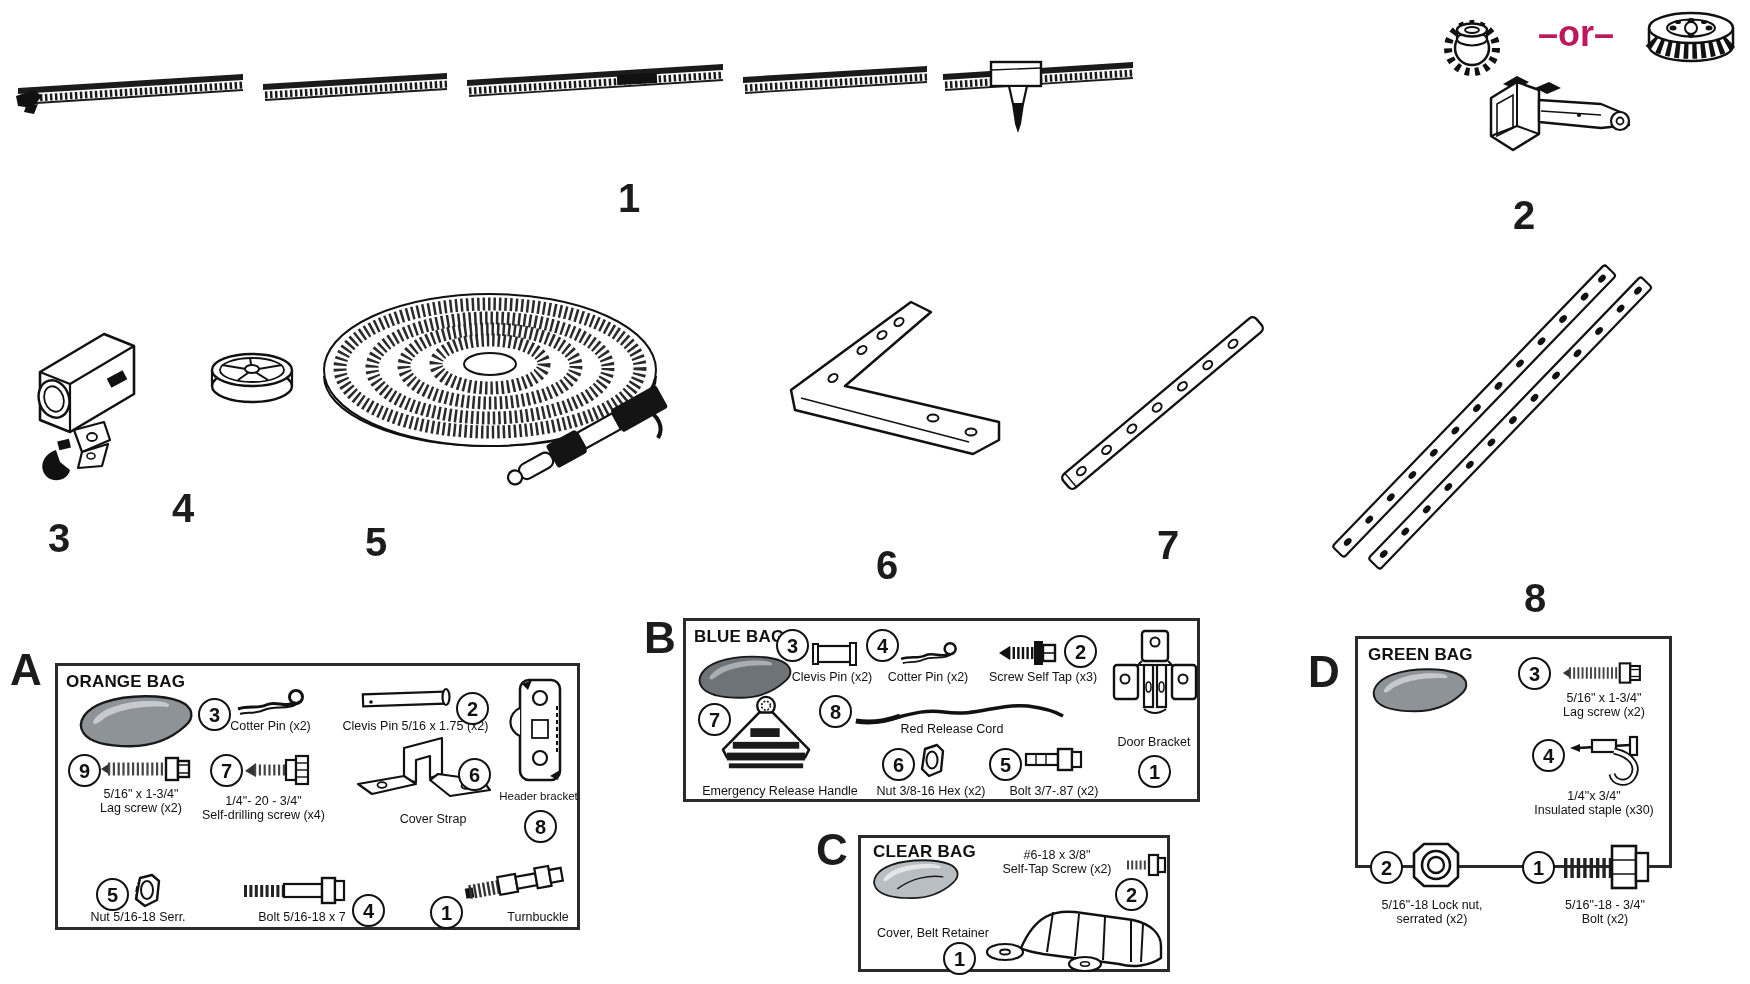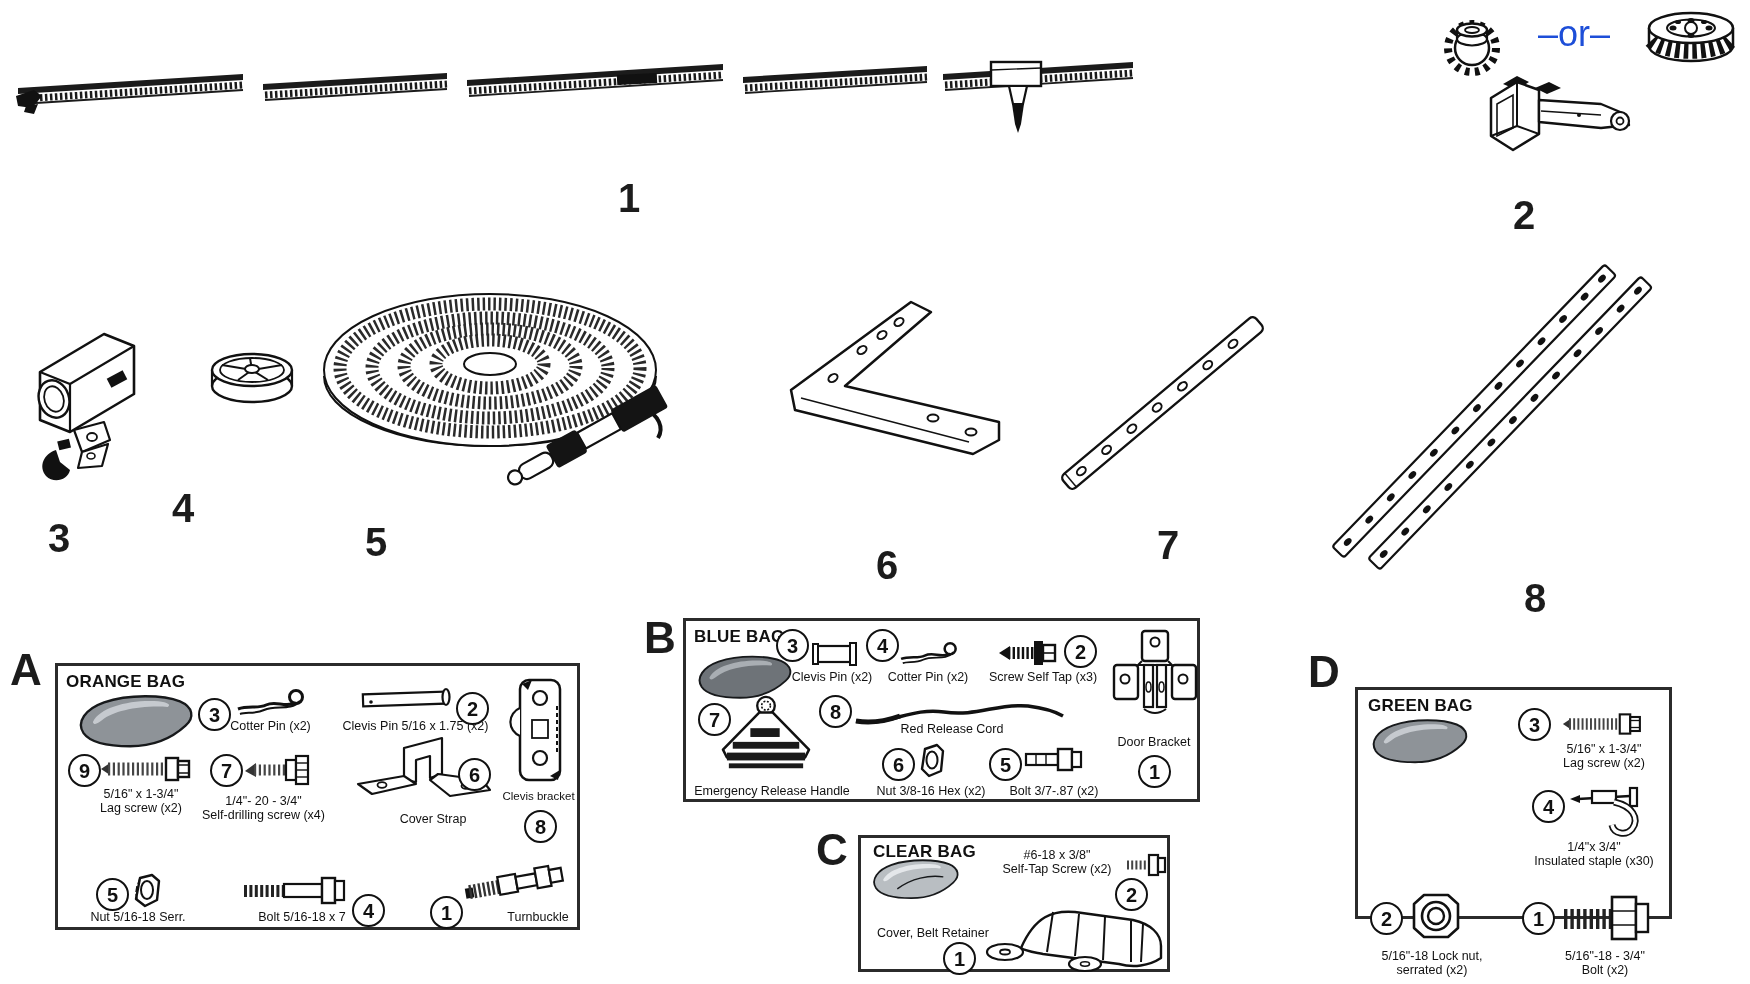--- a/index.html
+++ b/index.html
@@ -2,21 +2,21 @@
 <html><head>
 <meta charset="utf-8">
 <style>
   html,body{margin:0;padding:0;background:#fff;}
   body{width:1750px;height:984px;font-family:"Liberation Sans",sans-serif;color:#111;}
   .stage{position:relative;width:1750px;height:984px;background:#fff;overflow:hidden;}
   .abs{position:absolute;}
   svg{overflow:visible;display:block;}
   .partnum{position:absolute;font-size:40px;font-weight:600;color:#1c1c1c;line-height:1;}
   .secletter{position:absolute;font-size:44px;font-weight:700;color:#1c1c1c;line-height:1;}
-  .or{position:absolute;font-size:36px;font-weight:400;color:#1d4ed8;line-height:1;text-align:center;}
+  .or{position:absolute;font-size:36px;font-weight:700;color:#be185d;line-height:1;text-align:center;}
   .bagbox{position:absolute;border:3px solid #2b2b2b;background:#fff;box-sizing:border-box;}
   .bagtitle{position:absolute;font-size:17px;font-weight:700;letter-spacing:.2px;white-space:nowrap;}
   .circ{position:absolute;width:29px;height:29px;border:2.5px solid #111;border-radius:50%;
         display:flex;align-items:center;justify-content:center;font-size:20px;font-weight:700;
         background:#fff;line-height:1;z-index:3;}
   .lbl{position:absolute;font-size:12.5px;font-weight:400;line-height:1.14;text-align:center;
        white-space:pre-line;z-index:2;}
 </style>
 </head>
 <body>
@@ -273,21 +273,21 @@
     <svg class="abs" style="left:452px;top:10px" width="58" height="112" viewBox="0 0 58 112">
       <rect x="10" y="4" width="40" height="100" rx="9" fill="#fff" stroke="#111" stroke-width="2.5"></rect>
       <path d="M10,32 A15,15 0 0 0 10,60" fill="#fff" stroke="#111" stroke-width="2.2"></path>
       <circle cx="30" cy="22" r="7" fill="#fff" stroke="#111" stroke-width="2.2"></circle>
       <circle cx="30" cy="82" r="7" fill="#fff" stroke="#111" stroke-width="2.2"></circle>
       <rect x="22" y="44" width="16" height="18" fill="none" stroke="#111" stroke-width="1.8"></rect>
       <polygon points="12,8 22,4 18,14" fill="#111"></polygon>
       <polygon points="40,100 50,94 48,104" fill="#111"></polygon>
       <line x1="47" y1="30" x2="47" y2="78" stroke="#111" stroke-width="2" stroke-dasharray="4 3"></line>
     </svg>
-    <div class="lbl" style="left:438px;top:124px;width:85px;font-size:11.5px">Clevis bracket</div>
+    <div class="lbl" style="left:438px;top:124px;width:85px;font-size:11.5px">Header bracket</div>
     <div class="circ" style="left:466px;top:144px">8</div>
     <div class="circ" style="left:38px;top:212px">5</div>
     <svg class="abs" style="left:74px;top:206px" width="32" height="38" viewBox="0 0 32 38">
       <path d="M8,6 L20,3 L27,9 L25,28 L13,34 L4,27 Z" fill="#fff" stroke="#111" stroke-width="2.4" stroke-linejoin="round"></path>
       <ellipse cx="15" cy="18" rx="6" ry="9" fill="none" stroke="#111" stroke-width="2"></ellipse>
       <path d="M8,6 L6,12 M5,14 L4,20 M4,22 L5,27" stroke="#111" stroke-width="1.5"></path>
     </svg>
     <div class="lbl" style="left:20px;top:244px;width:120px">Nut 5/16-18 Serr.</div>
     <svg class="abs" style="left:182px;top:208px" width="108" height="30" viewBox="0 0 108 30">
       <line x1="4" y1="17" x2="46" y2="17" stroke="#222" stroke-width="12" stroke-dasharray="3 2.4"></line>
@@ -344,21 +344,21 @@
     <div class="circ" style="left:12px;top:82px">7</div>
     <svg class="abs" style="left:26px;top:72px" width="108" height="86" viewBox="0 0 108 88">
       <circle cx="54" cy="13" r="9" fill="#fff" stroke="#111" stroke-width="2.4"></circle>
       <circle cx="54" cy="13" r="4.5" fill="none" stroke="#111" stroke-width="1.6" stroke-dasharray="2 1.6"></circle>
       <path d="M47,20 L10,58 L14,66 L94,66 L98,58 L61,20 Z" fill="#fff" stroke="#111" stroke-width="2.6" stroke-linejoin="round"></path>
       <rect x="38" y="36" width="30" height="9" fill="#1a1a1a"></rect>
       <rect x="20" y="50" width="68" height="7" fill="#1a1a1a"></rect>
       <rect x="14" y="61" width="80" height="8" fill="#1a1a1a"></rect>
       <rect x="16" y="72" width="76" height="5" fill="#1a1a1a"></rect>
     </svg>
-    <div class="lbl" style="left:2px;top:163px;width:168px">Emergency Release Handle</div>
+    <div class="lbl" style="left:10px;top:163px;width:168px">Emergency Release Handle</div>
     <div class="circ" style="left:133px;top:74px">8</div>
     <svg class="abs" style="left:166px;top:76px" width="215" height="32" viewBox="0 0 215 32">
       <path d="M4,24 C36,30 58,10 92,15 C124,20 146,6 176,9 C192,11 204,15 211,19" fill="none" stroke="#111" stroke-width="3.5"></path>
       <path d="M4,24 C20,27 34,24 48,19" fill="none" stroke="#111" stroke-width="5"></path>
     </svg>
     <div class="lbl" style="left:206px;top:101px;width:120px">Red Release Cord</div>
     <div class="circ" style="left:196px;top:127px">6</div>
     <svg class="abs" style="left:232px;top:120px" width="30" height="40" viewBox="0 0 30 40">
       <path d="M7,8 L19,4 L25,10 L23,30 L11,35 L4,28 Z" fill="#fff" stroke="#111" stroke-width="2.4" stroke-linejoin="round"></path>
       <ellipse cx="14" cy="19" rx="5.5" ry="8.5" fill="none" stroke="#111" stroke-width="2"></ellipse>
@@ -413,21 +413,21 @@
       <path d="M38,52 C52,20 70,14 92,16 L150,24 C168,28 178,38 178,50 L178,62 C166,70 150,72 136,68 L60,58 C50,56 42,55 38,52 Z" fill="#fff" stroke="#111" stroke-width="2.4" stroke-linejoin="round"></path>
       <path d="M70,16 L64,56 M96,18 L92,60 M122,21 L120,64 M148,25 L148,66 M160,28 L158,66" fill="none" stroke="#111" stroke-width="2"></path>
       <ellipse cx="102" cy="68" rx="16" ry="7" fill="#fff" stroke="#111" stroke-width="2.2"></ellipse>
       <ellipse cx="102" cy="68" rx="4.5" ry="2.2" fill="none" stroke="#111" stroke-width="1.6"></ellipse>
     </svg>
     <div class="lbl" style="left:12px;top:88px;width:120px">Cover, Belt Retainer</div>
     <div class="circ" style="left:82px;top:104px">1</div>
   </div>
 
   <div class="secletter" style="left:1308px;top:650px">D</div>
-  <div class="bagbox" style="left:1355px;top:687px;width:317px;height:232px">
+  <div class="bagbox" style="left:1355px;top:636px;width:317px;height:232px">
     <div class="bagtitle" style="left:10px;top:6px">GREEN BAG</div>
     <svg class="abs" style="left:10px;top:24px" width="102" height="54" viewBox="0 0 130 62">
       <path d="M10,44 C2,32 12,18 32,11 C58,2 96,3 113,10 C127,16 129,27 119,36 C106,48 88,58 60,58 C36,58 17,54 10,44 Z" fill="#8e9398" stroke="#17191b" stroke-width="2.5" stroke-linejoin="round"></path>
       <path d="M20,32 C28,16 60,8 90,10 C100,11 104,14 100,16 C72,14 42,20 30,30 C25,34 21,36 20,32 Z" fill="#c6cacf"></path>
     </svg>
     <div class="circ" style="left:160px;top:18px">3</div>
     <svg class="abs" style="left:198px;top:20px" width="96" height="28" viewBox="0 0 96 32">
       <polygon points="1,16 10,10 10,22" fill="#333"></polygon>
       <line x1="8" y1="16" x2="66" y2="16" stroke="#444" stroke-width="13" stroke-dasharray="2.2 2.6"></line>
       <rect x="66" y="5" width="12" height="22" fill="#fff" stroke="#111" stroke-width="2.4"></rect>

